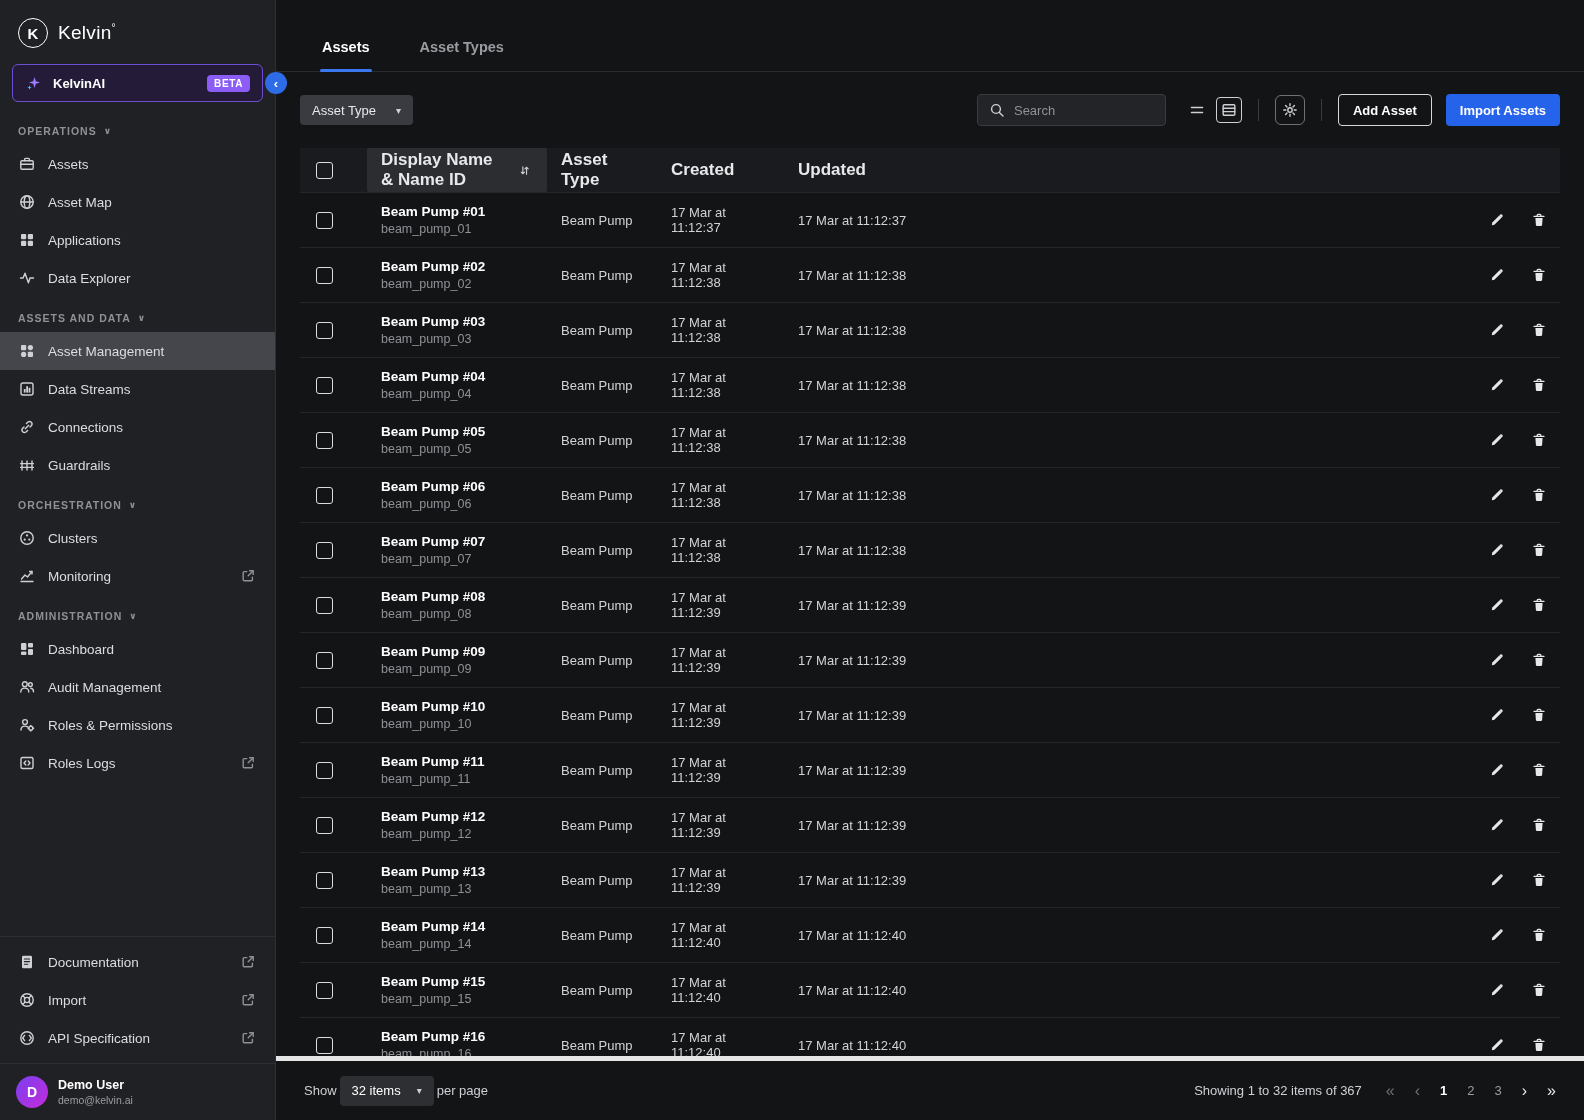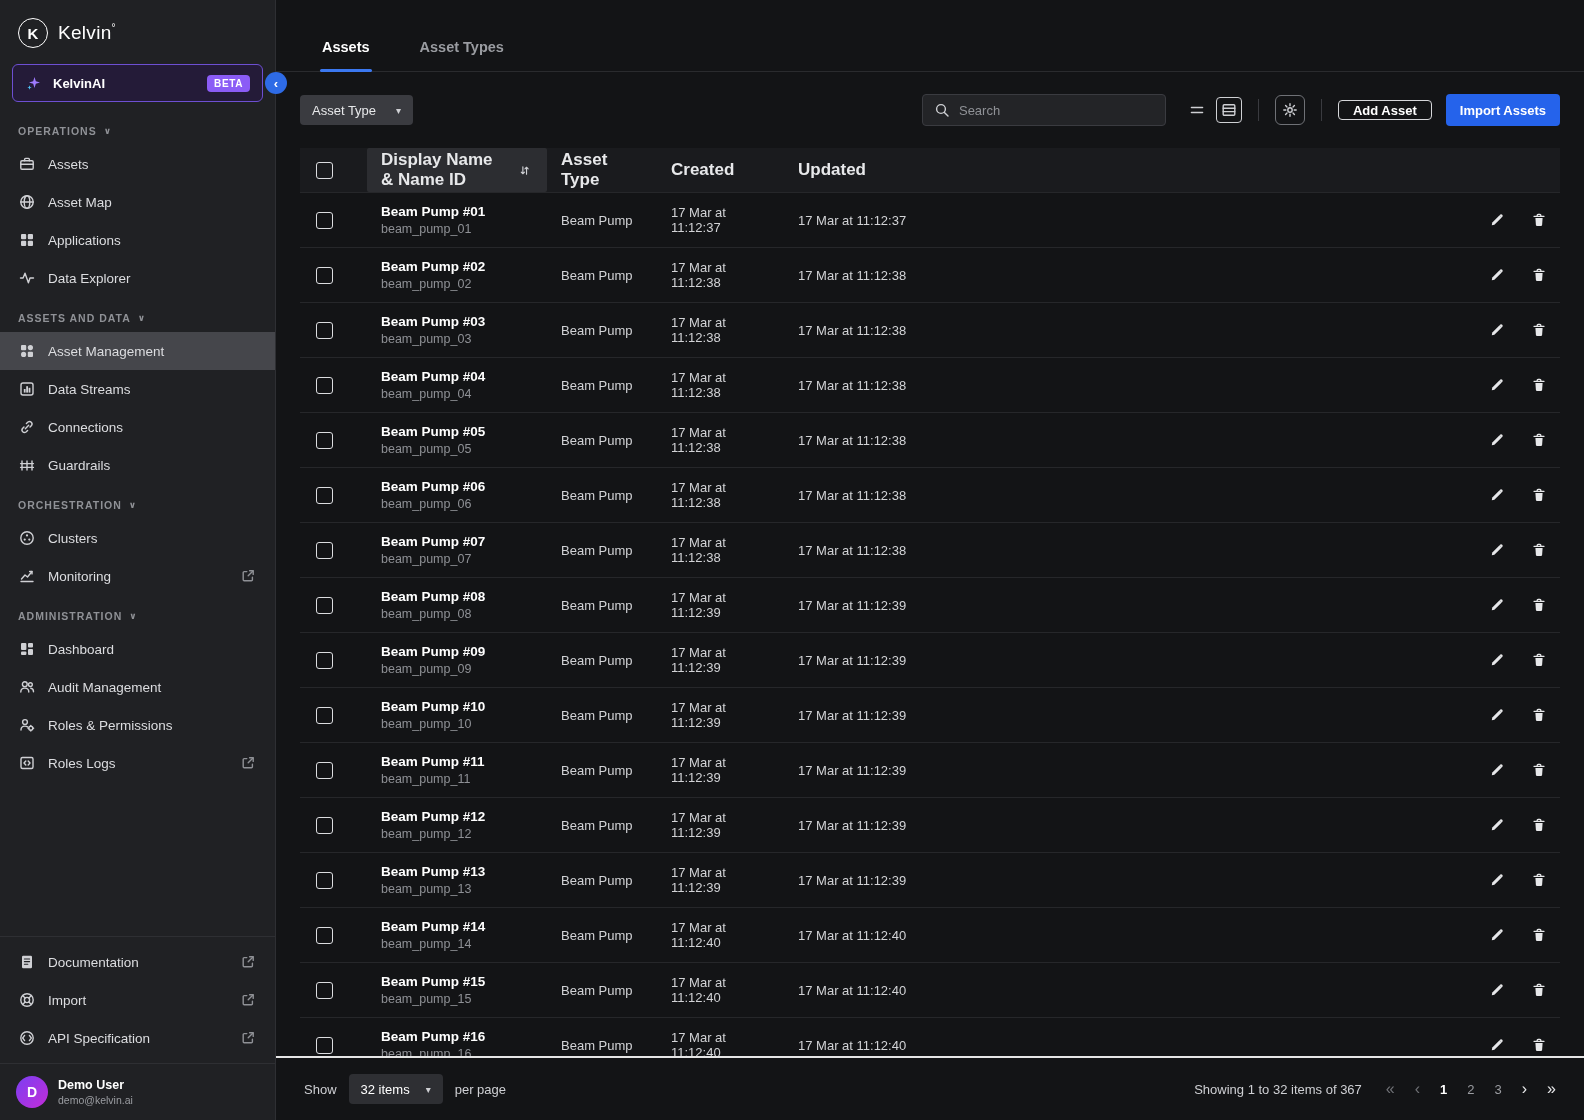--- a/index.html
+++ b/index.html
@@ -41,50 +41,50 @@
   .main { flex: 1; display: flex; flex-direction: column; background: #131416; min-width: 0; }
   .tabs { display: flex; gap: 46px; padding: 0 24px 0 44px; border-bottom: 1px solid #2a2b2e; height: 72px; align-items: flex-end; }
   .tab { padding: 0 2px 16px; font-size: 14.5px; font-weight: 700; color: #9a9ca1; position: relative; cursor: pointer; }
   .tab.active { color: #fff; }
   .tab.active::after { content: ""; position: absolute; left: 0; right: 0; bottom: -1px; height: 3px; background: #3b78f0; border-radius: 2px; }
 
   .toolbar { display: flex; align-items: center; padding: 22px 24px; gap: 10px; height: 76px; }
   .filter-btn { display: flex; align-items: center; gap: 20px; background: #3a3b40; border-radius: 4px; height: 30px; padding: 0 12px; font-size: 13px; color: #e7e8ea; }
   .caret { font-size: 10px; color: #cfd0d4; }
   .toolbar-right { margin-left: auto; display: flex; align-items: center; gap: 10px; }
-  .search-box { display: flex; align-items: center; gap: 8px; width: 244px; height: 32px; background: #232427; border: 1px solid #3a3b40; border-radius: 4px; padding: 0 10px; color: #8f9196; }
+  .search-box { display: flex; align-items: center; gap: 8px; width: 189px; height: 32px; background: #232427; border: 1px solid #3a3b40; border-radius: 4px; padding: 0 10px; color: #8f9196; }
   .search-box input { background: transparent; border: none; outline: none; color: #e7e8ea; font-size: 13px; width: 100%; }
   .search-box input::placeholder { color: #8f9196; }
   .viewbtns { display: flex; align-items: center; gap: 6px; margin-left: 8px; }
   .viewbtn { width: 26px; height: 26px; display: flex; align-items: center; justify-content: center; color: #e7e8ea; border-radius: 4px; }
   .viewbtn.selected { border: 1px solid #cfd0d4; }
   .vdiv { width: 1px; height: 22px; background: #3a3b40; margin: 0 6px; }
   .gear-btn { width: 30px; height: 30px; border: 1px solid #6f7176; border-radius: 6px; color: #fff; display: flex; align-items: center; justify-content: center; }
-  .btn-outline { height: 20px; padding: 0 14px; border: 1px solid #d6d7da; border-radius: 4px; color: #fff; font-size: 13px; font-weight: 700; }
+  .btn-outline { height: 32px; padding: 0 14px; border: 1px solid #d6d7da; border-radius: 4px; color: #fff; font-size: 13px; font-weight: 700; }
   .btn-primary { height: 32px; padding: 0 14px; border-radius: 4px; background: #2563eb; color: #fff; font-size: 13px; font-weight: 700; margin-left: 4px; }
 
   
   .table { margin: 0 24px; display: flex; flex-direction: column; flex: 1; min-height: 0; overflow: hidden; }
   .thead, .trow { display: grid; grid-template-columns: 67px 180px 110px 127px 1fr 96px; align-items: center; }
   .thead { background: #1a1b1e; height: 44px; font-size: 17px; font-weight: 700; color: #e7e8ea; }
   .th-name { background: #2c2d31; height: 100%; display: flex; align-items: center; gap: 8px; padding: 0 14px; border-radius: 2px; cursor: pointer; }
   .th-name .icon svg { width: 13px; height: 13px; }
   .cell { padding: 0 14px; }
   .c-check { padding-left: 16px; display: flex; align-items: center; }
   .cbx { width: 17px; height: 17px; border: 1.8px solid #dcdde0; border-radius: 3px; display: inline-block; cursor: pointer; }
   .tbody { flex: 1; overflow: hidden; }
   .trow { height: 55px; min-height: 55px; border-top: 1px solid #26272a; font-size: 13px; color: #d2d3d6; }
   .row-name { font-weight: 700; color: #fff; font-size: 13.5px; margin-bottom: 3px; }
   .row-id { color: #8f9196; font-size: 12.5px; }
   .c-actions { display: flex; gap: 24px; justify-content: flex-end; padding-right: 12px; }
   .action-btn { width: 18px; height: 18px; color: #e7e8ea; display: flex; align-items: center; justify-content: center; }
   .action-btn svg { width: 16px; height: 16px; }
 
   
-  .pagefoot { height: 64px; display: flex; align-items: center; padding: 0 28px; gap: 12px; font-size: 13px; color: #cfd0d4; border-top: 2px solid #e5e5e5; }
+  .pagefoot { height: 64px; display: flex; align-items: center; padding: 0 28px; gap: 3px; font-size: 13px; color: #cfd0d4; border-top: 5px solid #e5e5e5; }
   .pagesize { display: flex; align-items: center; gap: 16px; background: #2e2f33; border-radius: 4px; height: 30px; padding: 0 12px; color: #fff; font-size: 13px; }
   .foot-right { margin-left: auto; display: flex; align-items: center; gap: 24px; }
   .pager { display: flex; align-items: center; gap: 20px; }
   .pg { color: #6f7176; font-size: 16px; line-height: 1; }
   .pg.num { font-size: 13px; color: #9a9ca1; }
   .pg.num.active { color: #fff; font-weight: 700; }
   .pg.nav-on { color: #e7e8ea; }
 </style>
 </head>
 <body>

